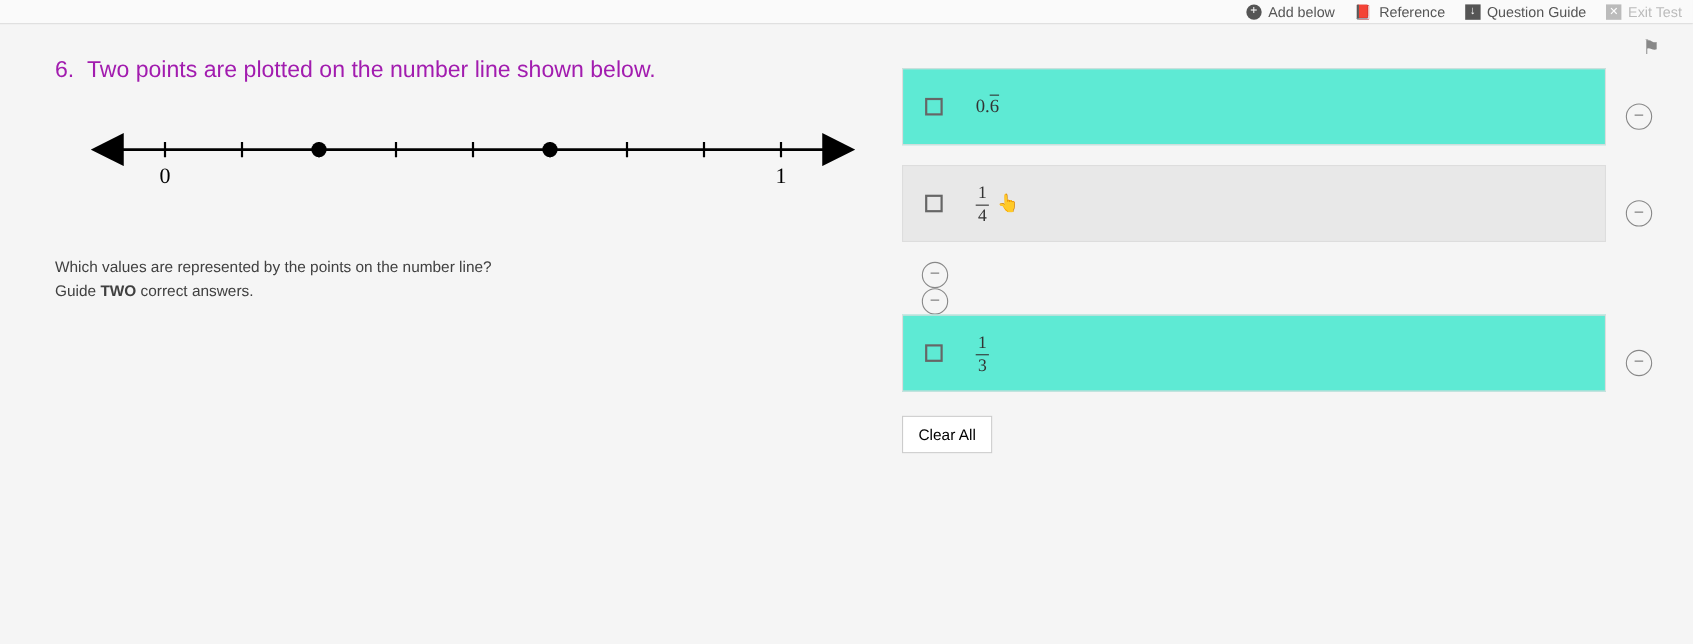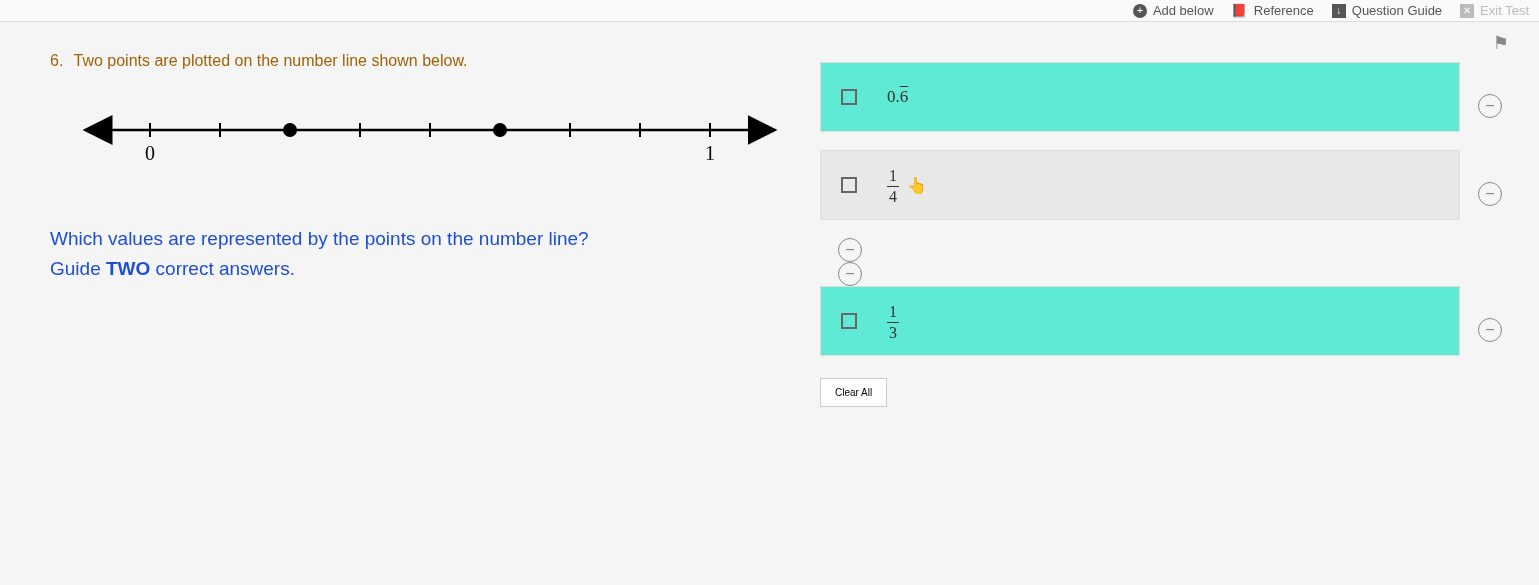--- a/index.html
+++ b/index.html
@@ -43,31 +43,31 @@
     .main-wrap {
       display: flex;
       height: 563px;
     }
     .question-panel {
       width: 820px;
       padding: 30px 30px 30px 50px;
       position: relative;
     }
     .q-title {
-      font-size: 16px;
-      color: #a16207;
+      font-size: 21px;
+      color: #a21caf;
       margin-bottom: 30px;
     }
     .q-num { margin-right: 6px; }
     .number-line-wrap {
       margin: 20px 0 40px 20px;
     }
     .q-subtext {
-      font-size: 19px;
-      color: #1d4ed8;
+      font-size: 14px;
+      color: #404040;
       line-height: 1.6;
     }
     .answer-panel {
       flex: 1;
       padding-top: 40px;
       position: relative;
     }
     .flag-corner {
       position: absolute;
       right: 30px;
@@ -117,21 +117,21 @@
       cursor: pointer;
     }
     .answer-line {
       display: flex;
       align-items: center;
     }
     .clear-btn {
       border: 1px solid #ccc;
       background: #fff;
       padding: 8px 14px;
-      font-size: 10px;
+      font-size: 14px;
       cursor: pointer;
       margin-top: 4px;
     }
     .overline { text-decoration: overline; }
   </style>
 </head>
 <body>
 
 <div class="toolbar">
   <div class="toolbar-item">

